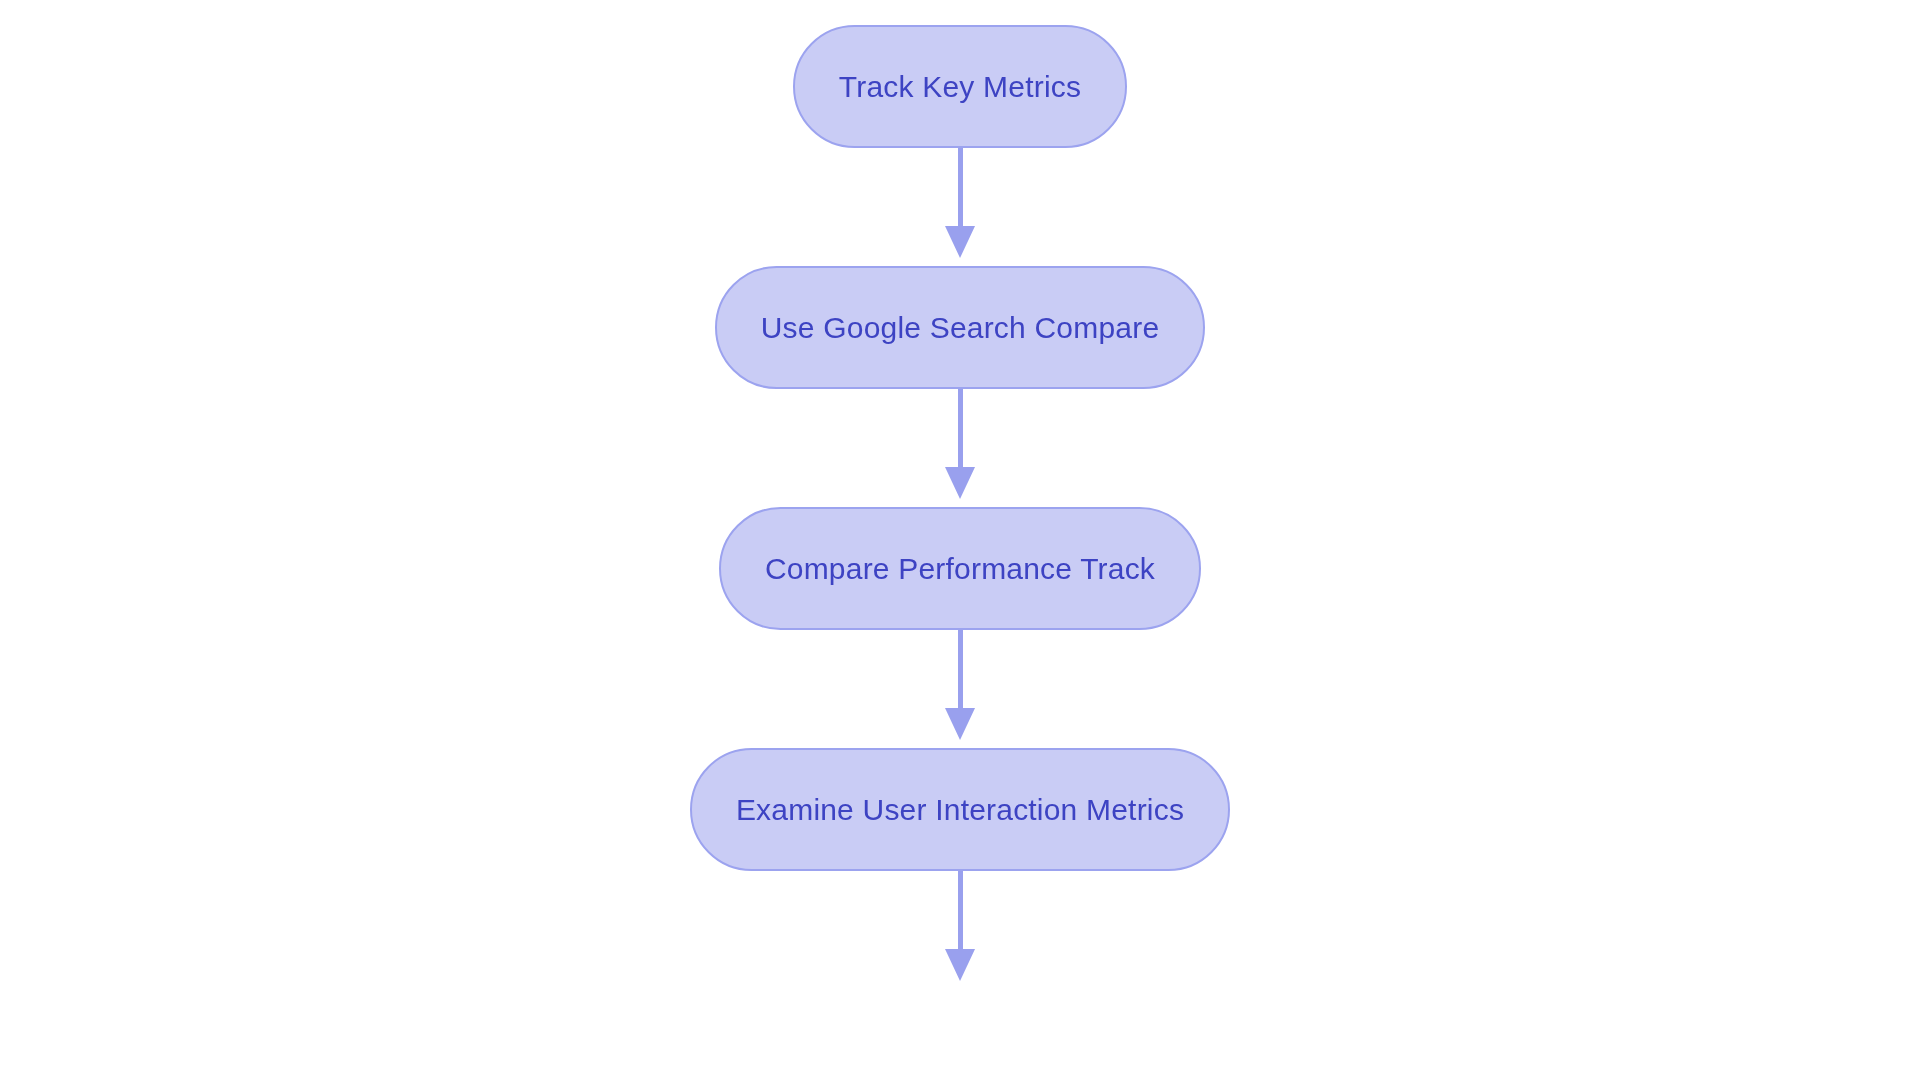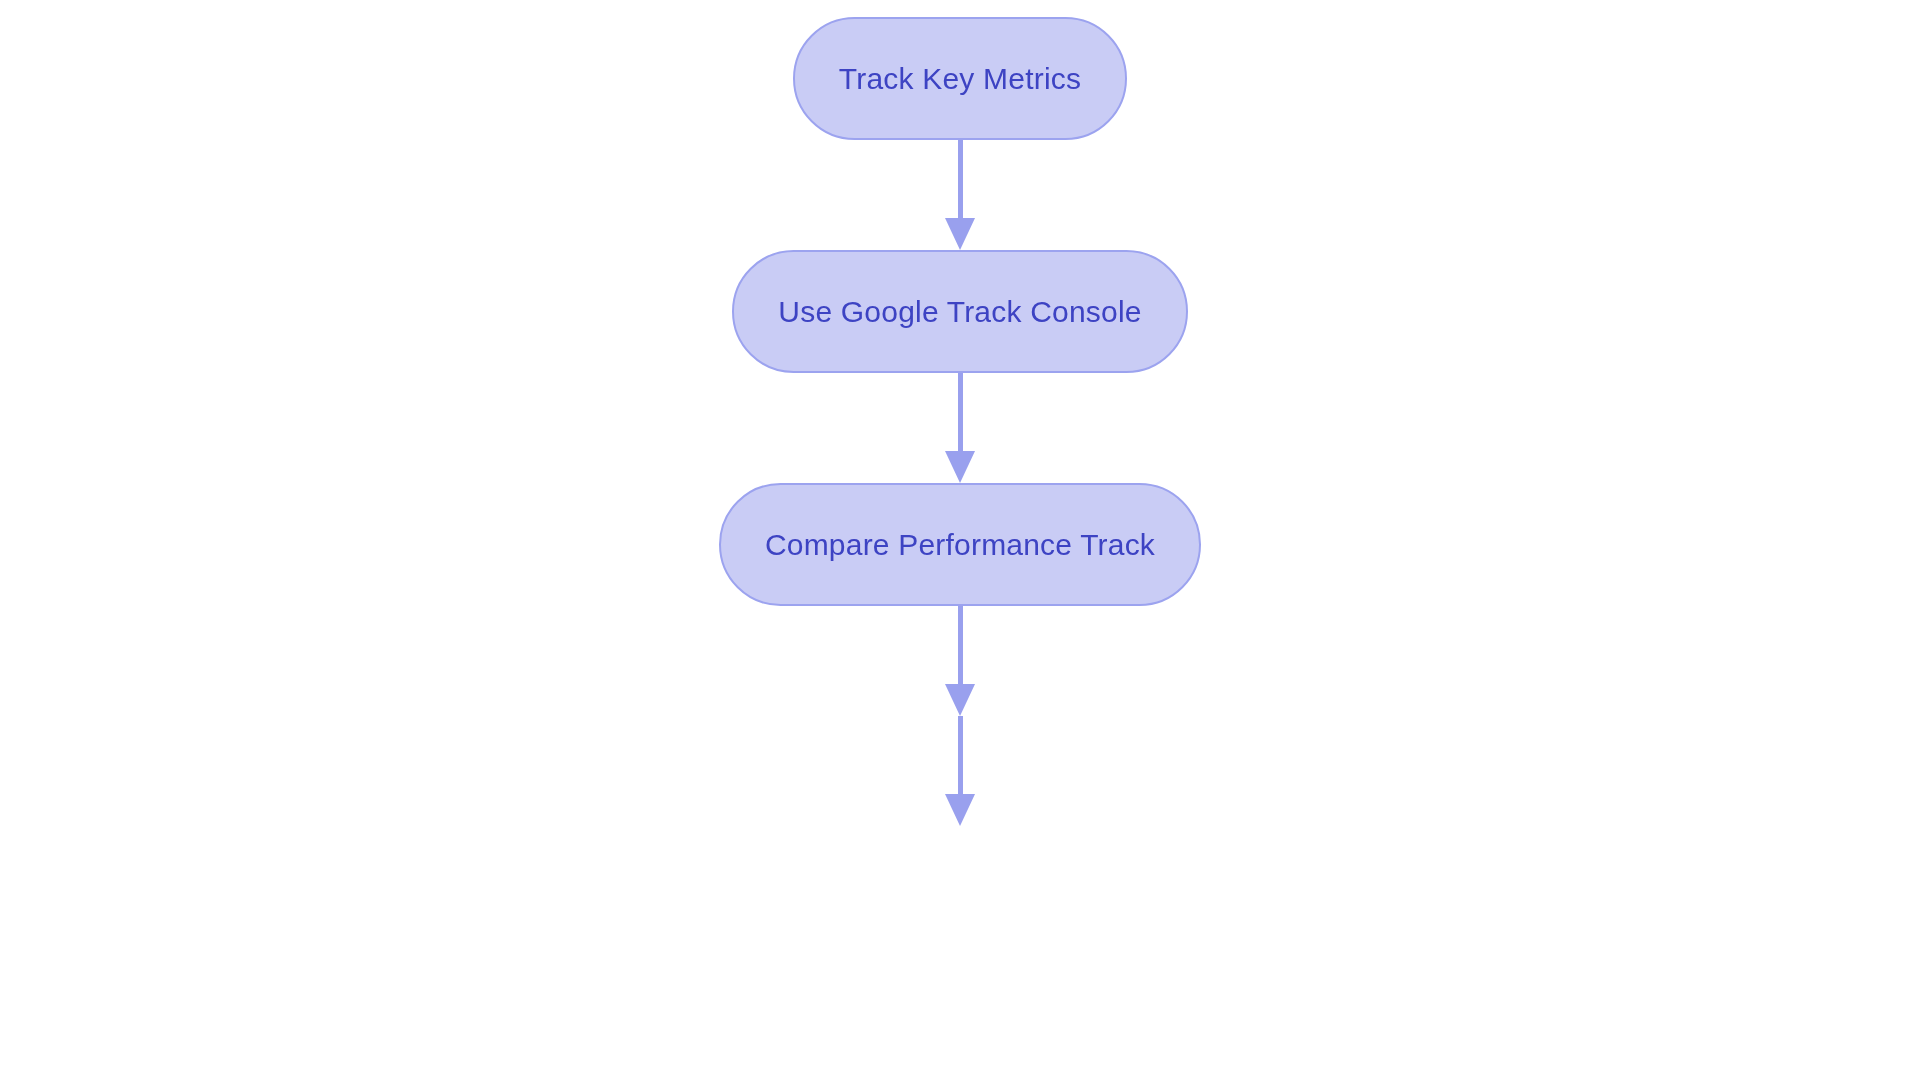--- a/index.html
+++ b/index.html
@@ -24,20 +24,21 @@
     height: 123px;
     border-radius: 62px;
     background: var(--node-fill, #c9ccf5);
     border: 2px solid var(--node-border, #9ca3ef);
     display: flex;
     align-items: center;
     justify-content: flex-end;
     padding: 1px 44px;
     box-sizing: border-box;
     flex: 0 0 auto;
+    margin-top: 8px;
   }
   .node span {
     font-size: 30px;
     line-height: 1;
     color: var(--text, #3d43c3);
     white-space: nowrap;
     letter-spacing: 0.2px;
   }
   .arrow {
     display: flex;
@@ -67,37 +68,40 @@
   <div class="node">
     <span>Track Key Metrics</span>
   </div>
 
   <div class="arrow">
     <div class="line"></div>
     <div class="head"></div>
   </div>
 
   <div class="node">
-    <span>Use Google Track Console</span>
+    <span>Use Google Search Compare</span>
   </div>
 
   <div class="arrow">
     <div class="line"></div>
     <div class="head"></div>
   </div>
 
   <div class="node">
     <span>Compare Performance Track</span>
   </div>
 
   <div class="arrow">
     <div class="line"></div>
     <div class="head"></div>
   </div>
 
+  <div class="node">
+    <span>Examine User Interaction Metrics</span>
+  </div>
 
   <div class="arrow">
     <div class="line"></div>
     <div class="head"></div>
   </div>
 
 
 </div>
 
 </body></html>

